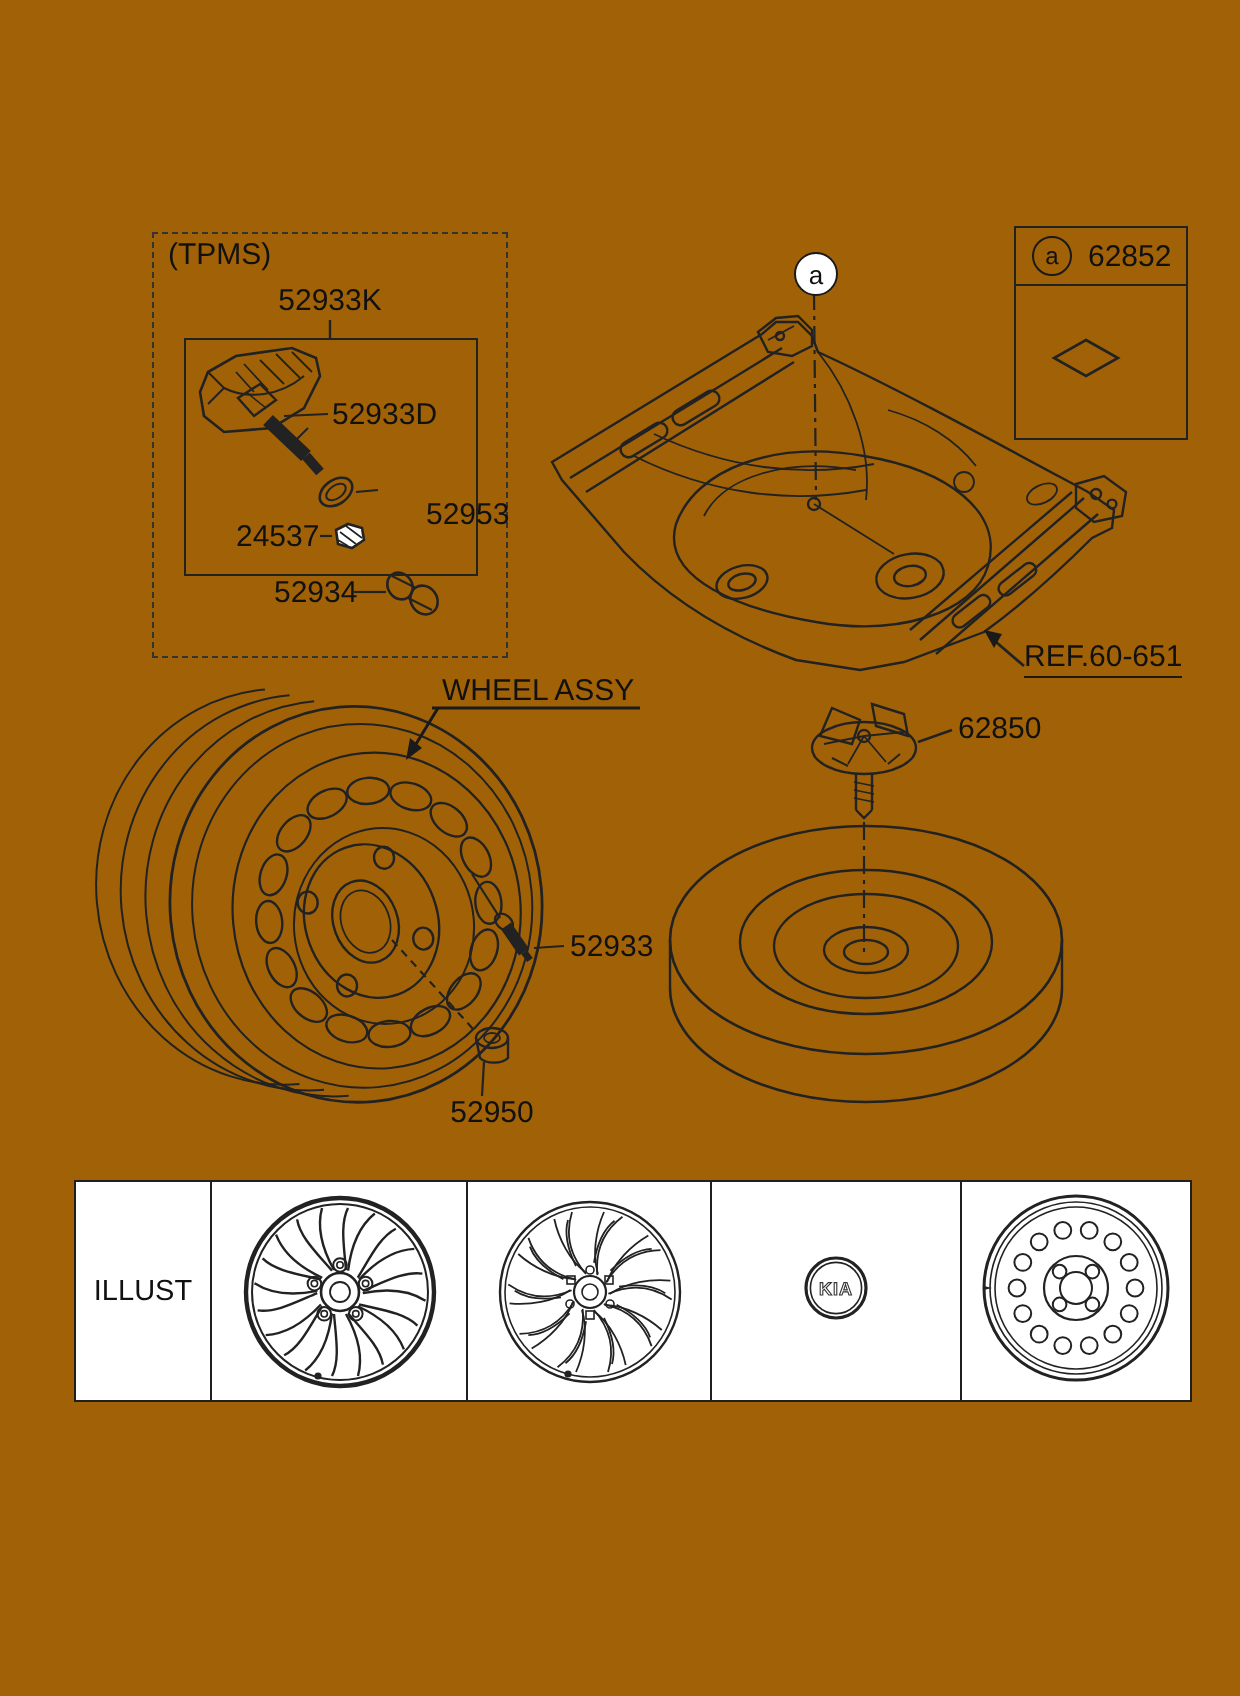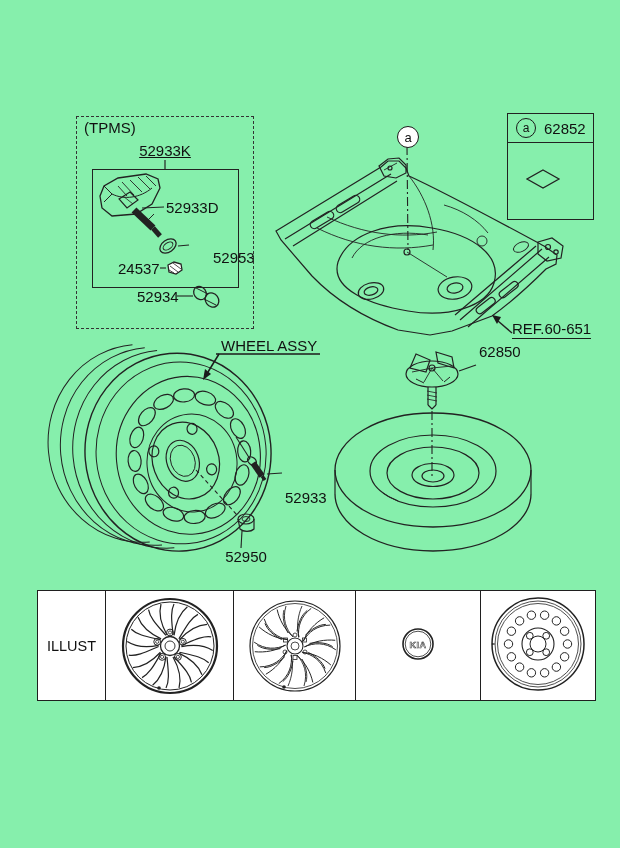--- a/index.html
+++ b/index.html
@@ -1,16 +1,16 @@
 <!DOCTYPE html>
 <html><head>
 <meta charset="utf-8">
 <style>
   html,body{margin:0;padding:0;background:#ffffff;}
-  .canvas{position:relative;width:620px;height:848px;background:#86efac;overflow:hidden;
+  .canvas{position:relative;width:620px;height:848px;background:#a16207;overflow:hidden;
           font-family:"Liberation Sans",sans-serif;color:#111;}
   .art{position:absolute;left:0;top:0;z-index:1;}
   .lbl{position:absolute;z-index:3;font-size:15px;line-height:17px;color:#111;white-space:nowrap;}
   .bold{font-weight:normal;}
   .ctr{text-align:center;}
   .rgt{text-align:center;}
   .underlined{border-bottom:1.6px solid #1a1a1a;padding-bottom:1px;}
   .tpms-dashed{position:absolute;left:76px;top:116px;width:176px;height:211px;
                border:1.6px dashed #333;z-index:2;}
   .tpms-solid{position:absolute;left:92px;top:169px;width:145px;height:117px;
@@ -193,44 +193,44 @@
       <ellipse cx="433" cy="473" rx="46" ry="26"></ellipse>
       <ellipse cx="433" cy="475" rx="21" ry="11.5"></ellipse>
       <ellipse cx="433" cy="476" rx="11" ry="6"></ellipse>
       <path d="M383,493 A63,36 0 0 0 398,501" stroke-width="0.9"></path>
     </g>
   </svg>
 
   <div class="tpms-dashed"></div>
   <div class="tpms-solid"></div>
   <div class="lbl" style="left:84px;top:119px;">(TPMS)</div>
-  <div class="lbl ctr" style="left:132px;top:142px;width:66px;text-decoration:underline;">52933K</div>
+  <div class="lbl ctr" style="left:132px;top:142px;width:66px;">52933K</div>
   <div class="lbl" style="left:166px;top:199px;">52933D</div>
   <div class="lbl" style="left:191px;top:249px;margin-left:22px;">52953</div>
   <div class="lbl rgt" style="left:118px;top:260px;width:40px;">24537</div>
   <div class="lbl" style="left:137px;top:288px;">52934</div>
 
   <div class="callout-circle" style="left:397px;top:126px;">
     <span>a</span>
   </div>
   <div class="lbl bold underlined" style="left:512px;top:320px;">REF.60-651</div>
 
   <div class="legend-box">
     <div class="legend-header">
       <div class="mini-circle">
         <span>a</span>
       </div>
       <span class="pn">62852</span>
     </div>
   </div>
 
   <div class="lbl bold" style="left:221px;top:337px;">WHEEL ASSY</div>
-  <div class="lbl" style="left:285px;top:465px;margin-top:24px;">52933</div>
+  <div class="lbl" style="left:285px;top:465px;">52933</div>
   <div class="lbl ctr" style="left:221px;top:548px;width:50px;">52950</div>
-  <div class="lbl" style="left:479px;top:343px;">62850</div>
+  <div class="lbl" style="left:479px;top:356px;">62850</div>
 
   <table class="parts-table">
     <colgroup>
       <col style="width:68px">
         <col style="width:128px">
         <col style="width:122px">
       <col style="width:125px">
         <col style="width:115px">
     </colgroup>
     <tbody>

